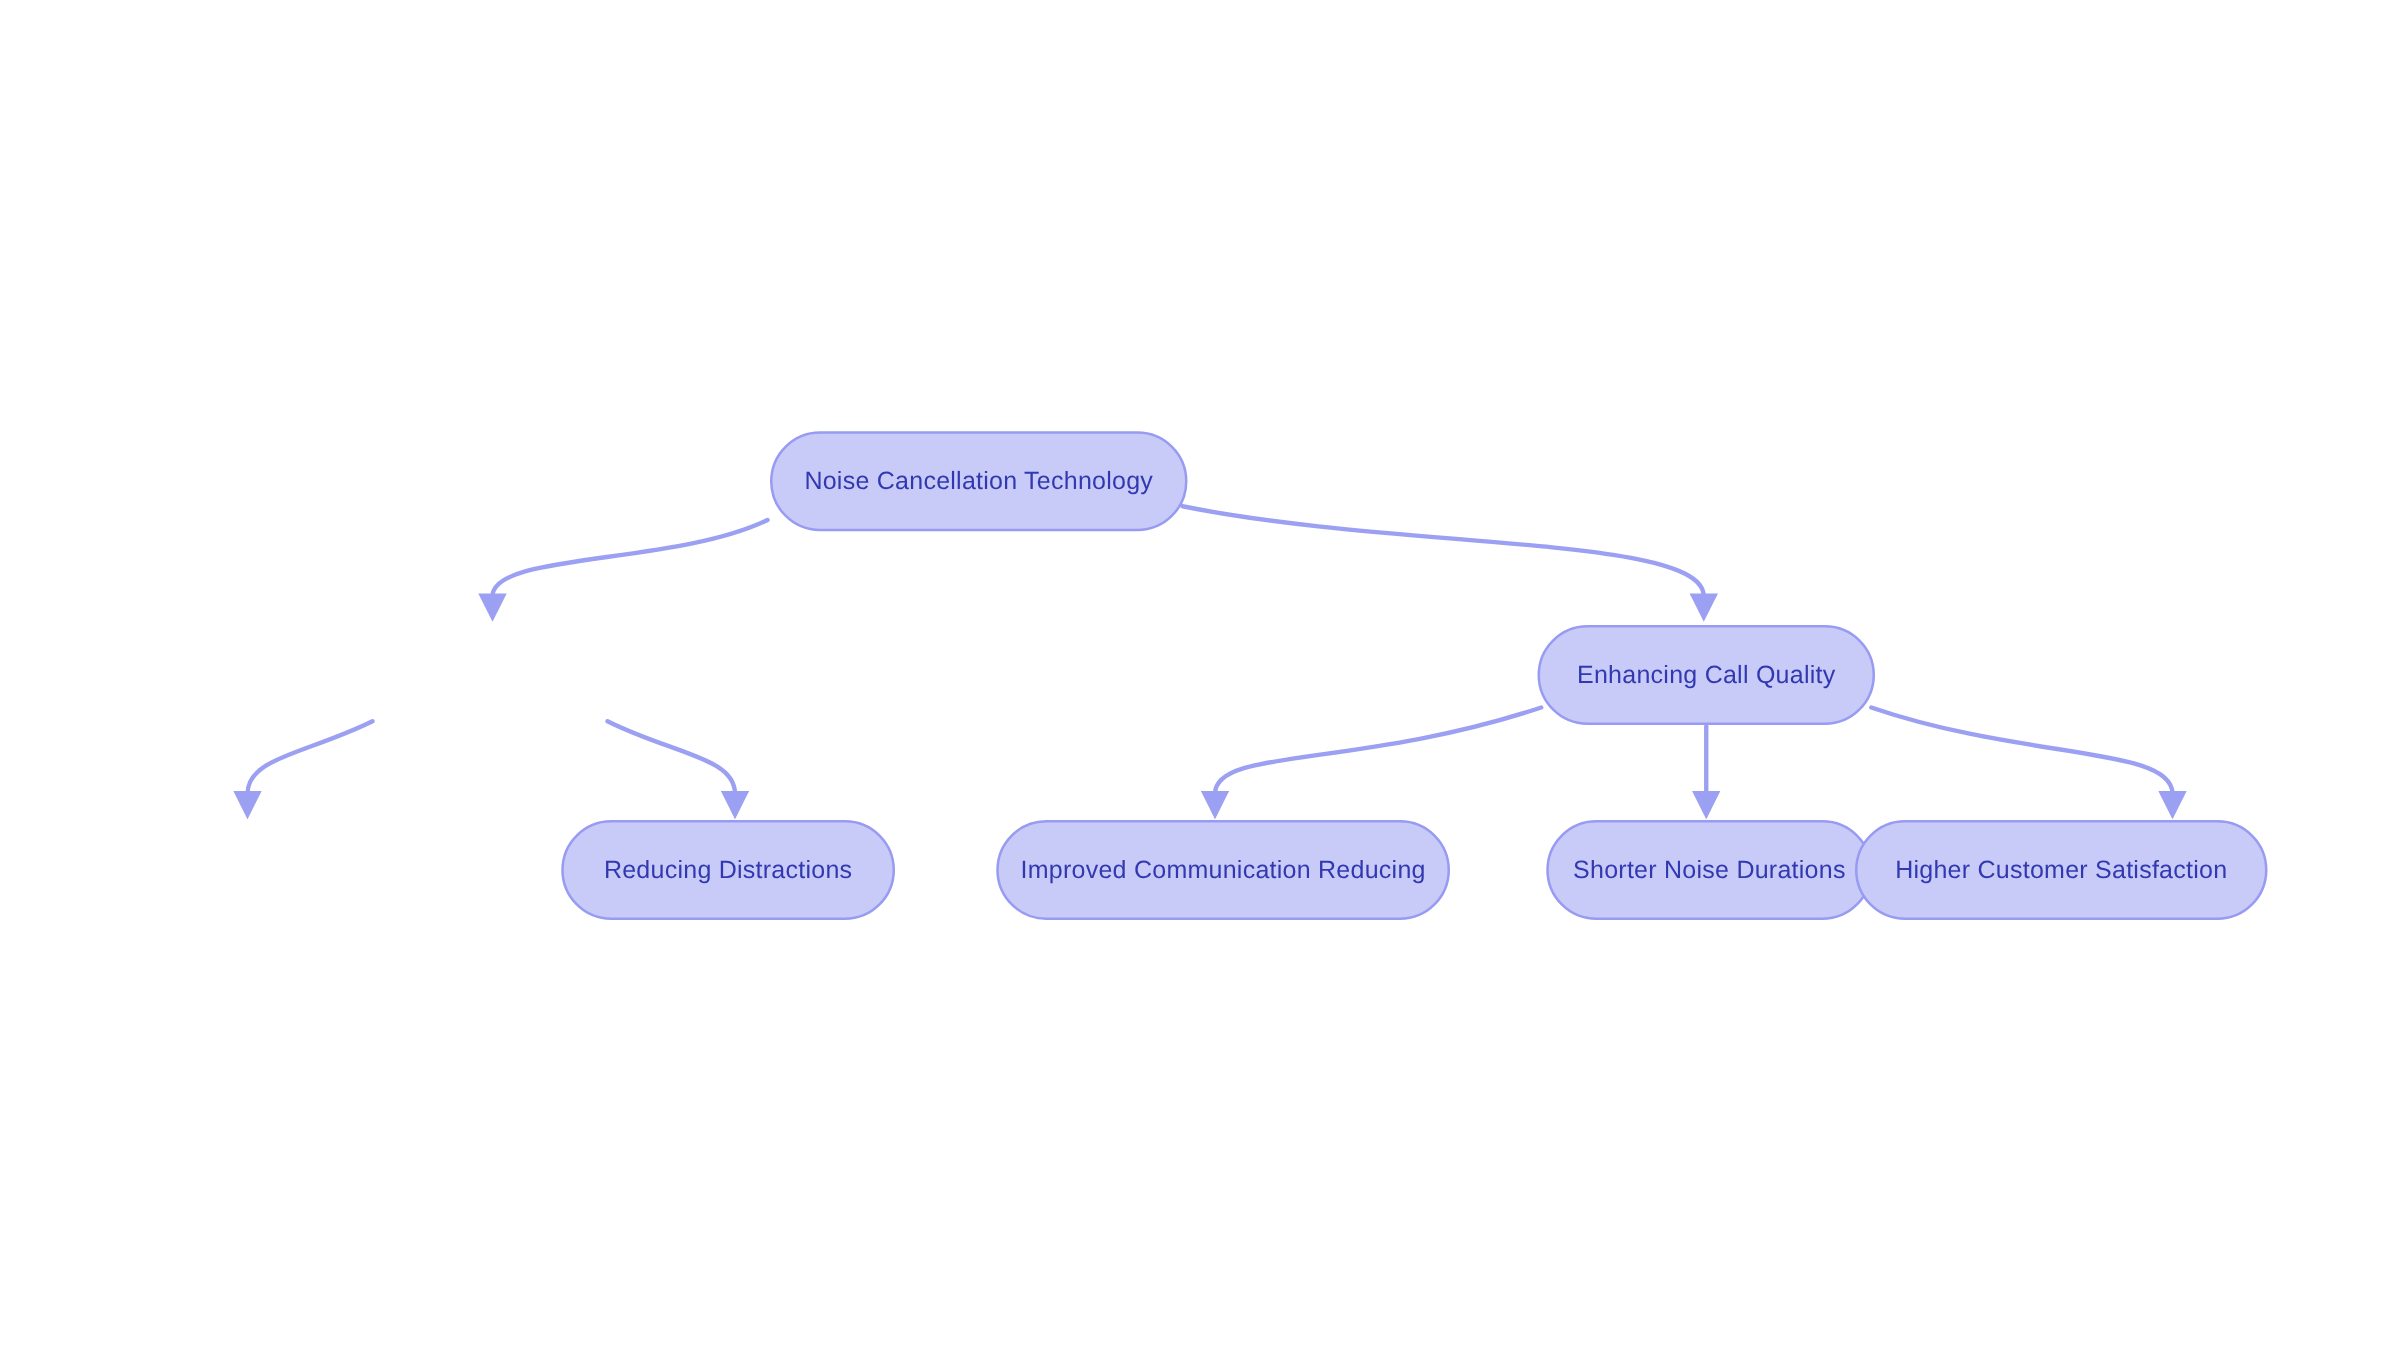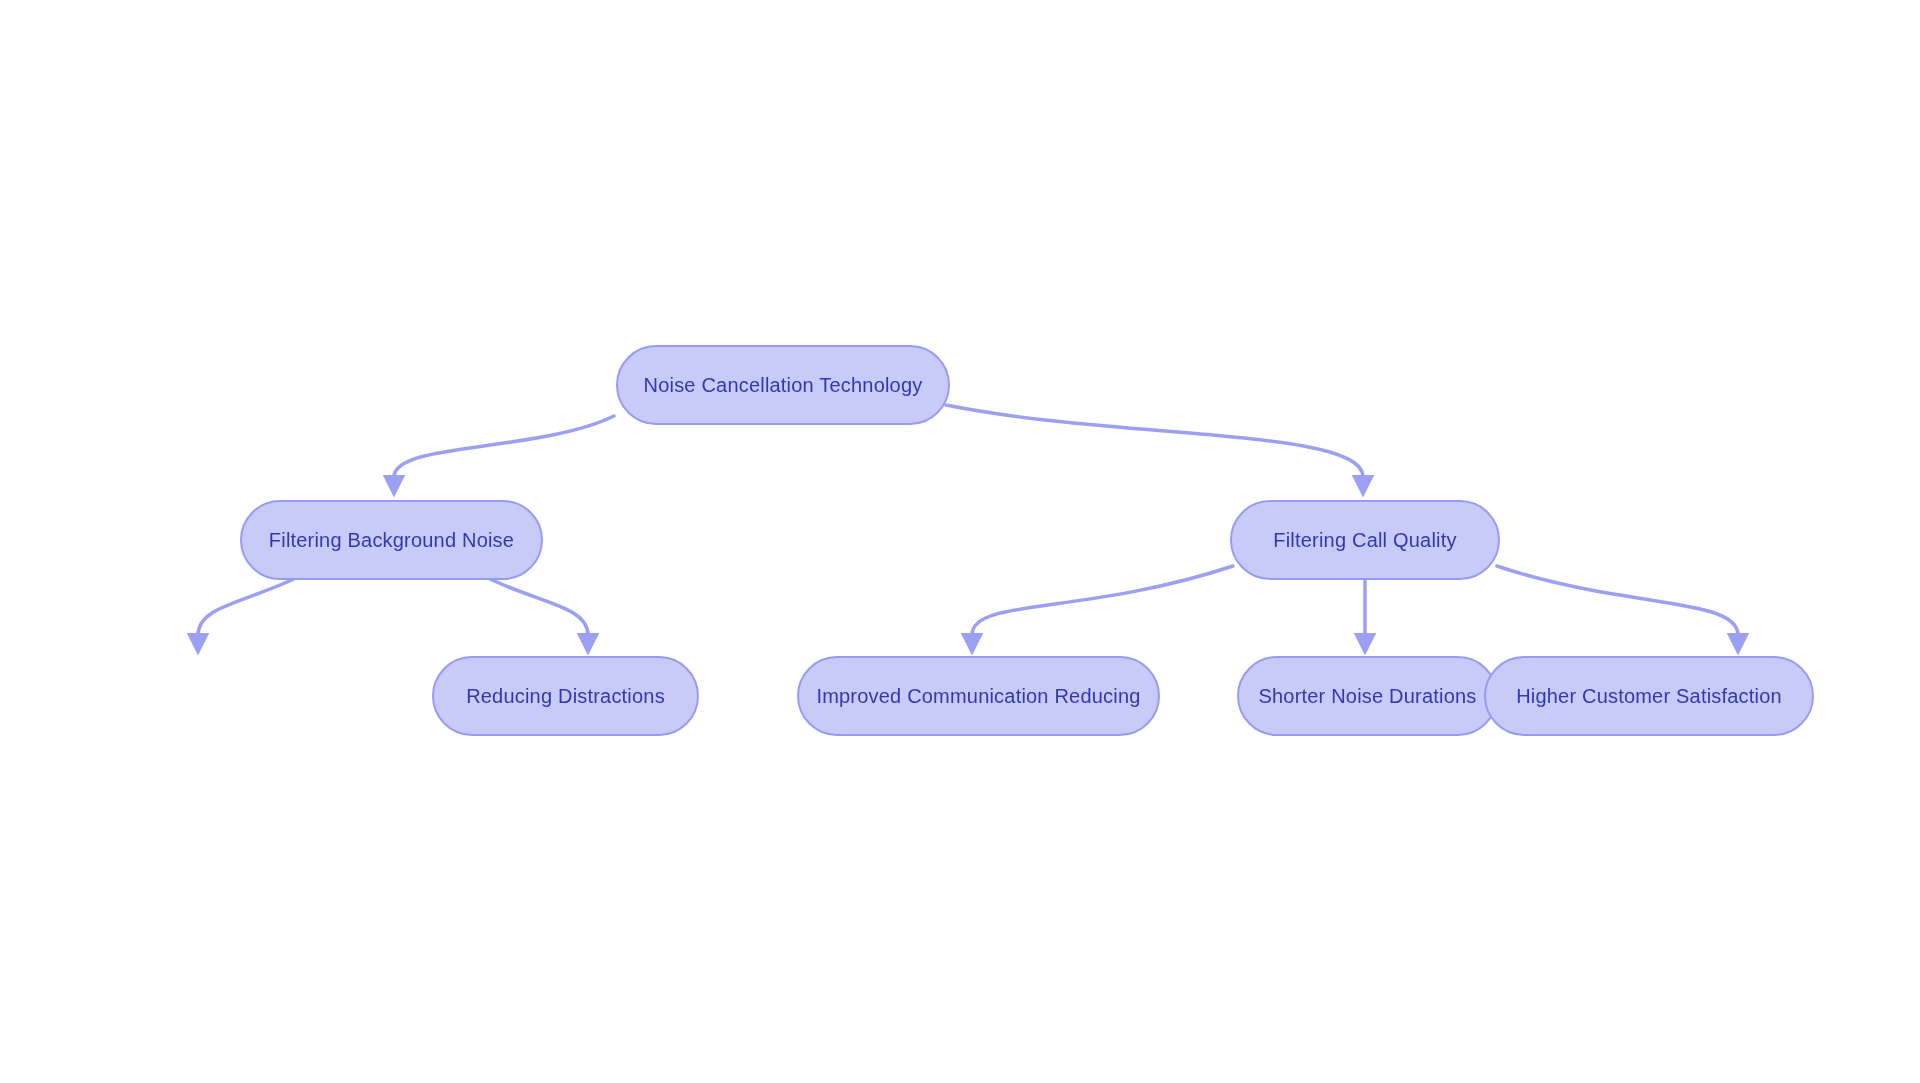--- a/index.html
+++ b/index.html
@@ -63,30 +63,27 @@
     <path class="edge" marker-end="url(#arrow)" d="M 486 577 C 538 603, 588 606, 588 635"></path>
     <path class="edge" marker-end="url(#arrow)" d="M 1233 566 C 1085 615, 972 598, 972 635"></path>
     <path class="edge" marker-end="url(#arrow)" d="M 1365 581 L 1365 635"></path>
     <path class="edge" marker-end="url(#arrow)" d="M 1497 566 C 1620 608, 1738 597, 1738 635"></path>
   </svg>
 
   <div class="node" style="left:616px; top:345px; width:334px;">
     <span>Noise Cancellation Technology</span>
   </div>
 
-  <div class="node" style="left:240px; top:500px; width:303px;">
-    <span>Filtering Background Noise</span>
-  </div>
 
   <div class="node" style="left:1230px; top:500px; width:270px;">
-    <span>Filtering Call Quality</span>
+    <span>Enhancing Call Quality</span>
   </div>
 
 
-  <div class="node" style="left:432px; top:656px; width:267px;">
+  <div class="node" style="left:449px; top:656px; width:267px;">
     <span>Reducing Distractions</span>
   </div>
 
   <div class="node" style="left:797px; top:656px; width:363px;">
     <span>Improved Communication Reducing</span>
   </div>
 
   <div class="node" style="left:1237px; top:656px; width:261px;">
     <span>Shorter Noise Durations</span>
   </div>

